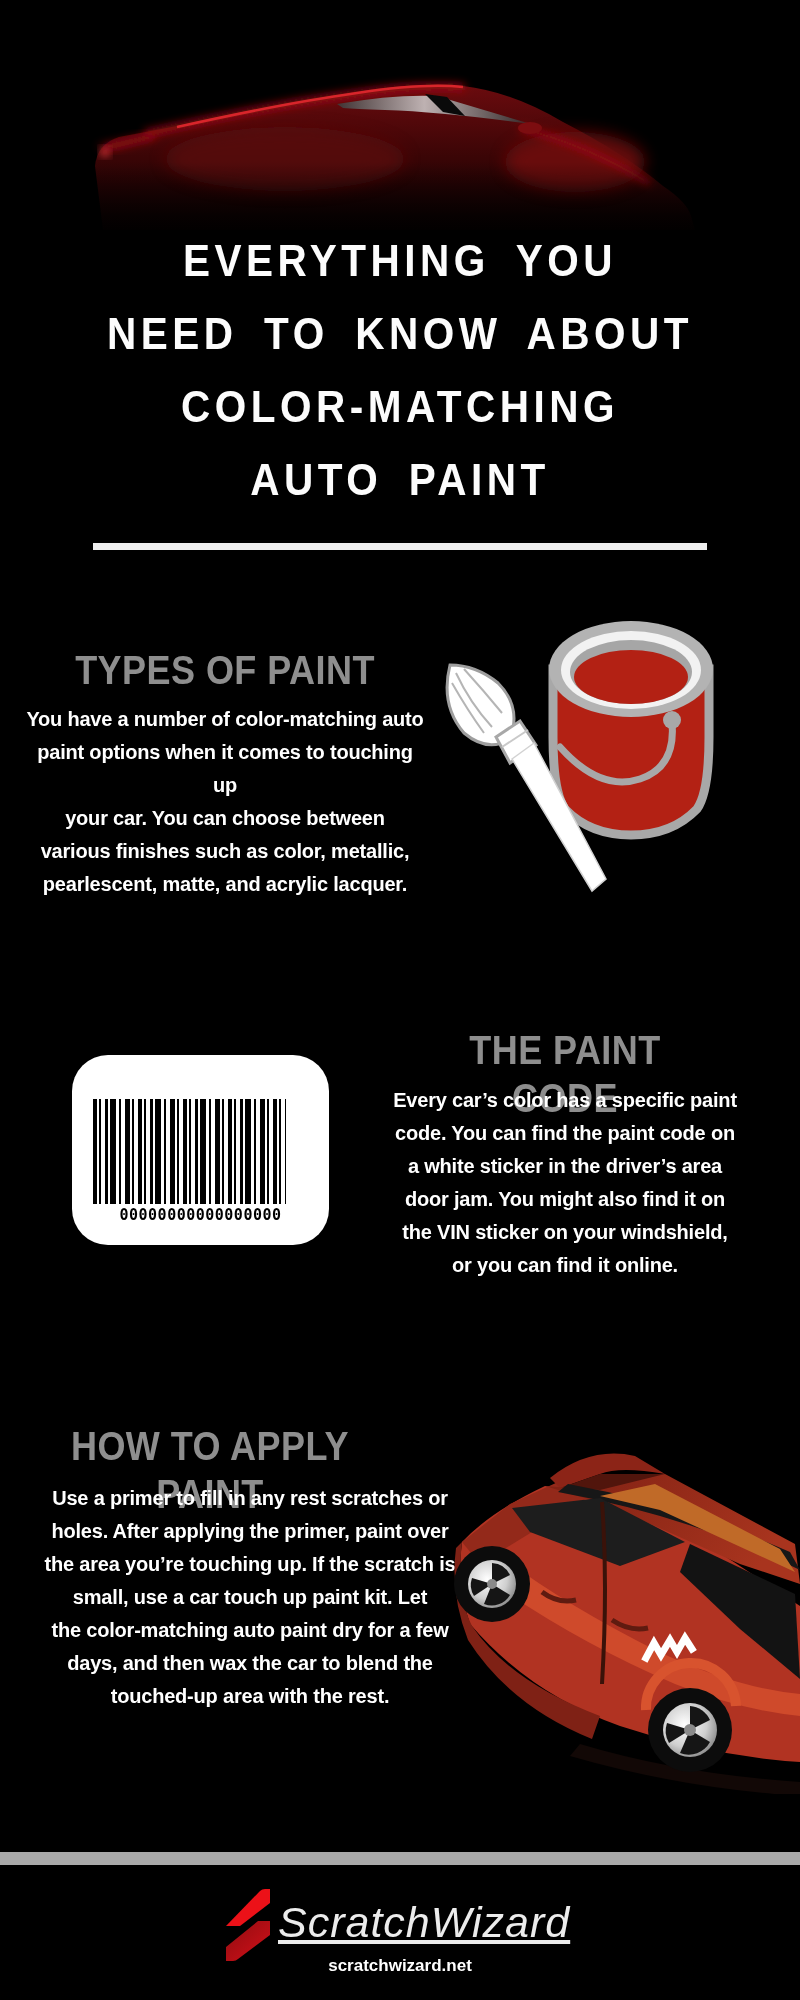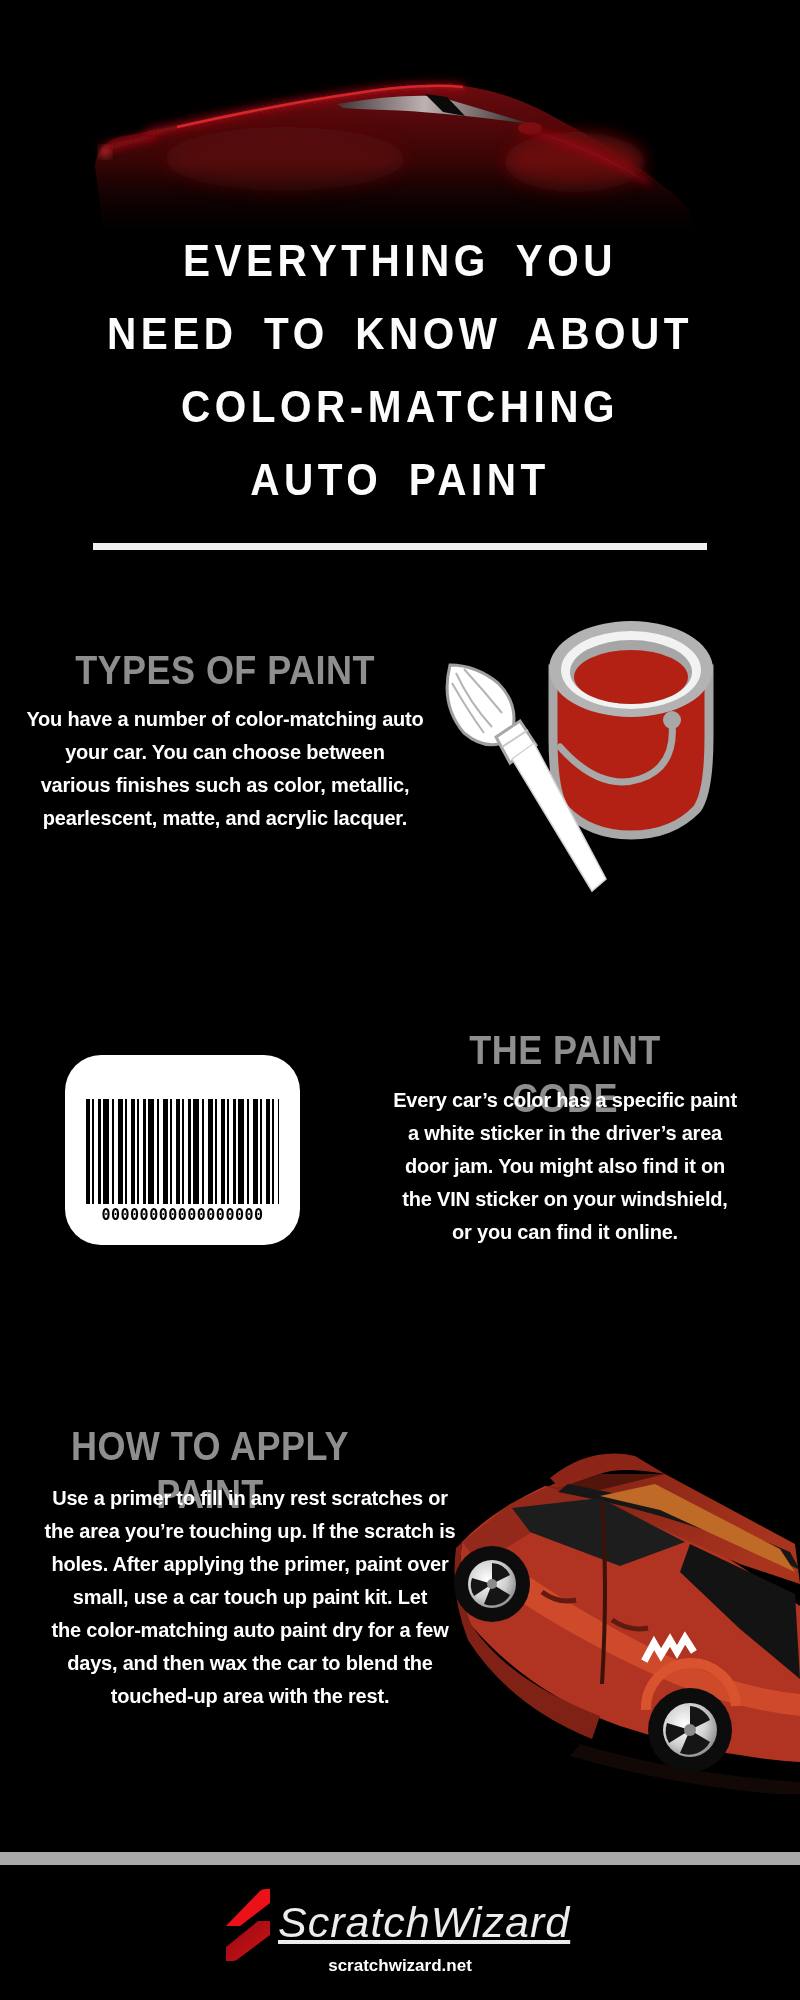--- a/index.html
+++ b/index.html
@@ -15,21 +15,21 @@
   
   .sec-heading{color:#8e8e8e;font-weight:bold;font-size:40px;line-height:48px;text-align:center;
                letter-spacing:.5px;transform:scaleX(.9);transform-origin:50% 50%;}
   .para{color:#fff;font-weight:bold;font-size:20px;line-height:33px;text-align:center;letter-spacing:-.2px;}
   #h-types{left:25px;top:634px;width:400px;}
   #p-types{left:25px;top:691px;width:400px;}
   #bucket-art{left:440px;top:575px;width:300px;height:315px;}
   #h-code{left:400px;top:1014px;width:330px;}
   #p-code{left:385px;top:1072px;width:360px;}
   
-  #barcode-card{left:65px;top:1043px;width:235px;height:190px;background:#fff;border-radius:36px;}
+  #barcode-card{left:72px;top:1043px;width:235px;height:190px;background:#fff;border-radius:36px;padding-left:22px;}
   #barcode-bars{position:absolute;left:21px;top:44px;width:193px;height:105px;
     background:repeating-linear-gradient(90deg,
       #000 0 4px,#fff 4px 6px,#000 6px 8px,#fff 8px 12px,#000 12px 15px,#fff 15px 17px,
       #000 17px 23px,#fff 23px 26px,#000 26px 28px,#fff 28px 32px,#000 32px 37px,#fff 37px 39px,
       #000 39px 41px,#fff 41px 45px);}
   #barcode-digits{position:absolute;left:0;top:151px;width:100%;text-align:center;color:#000;
     font-family:"DejaVu Sans Mono","Liberation Mono",monospace;font-size:15px;font-weight:bold;letter-spacing:.5px;}
   #h-apply{left:5px;top:1410px;width:410px;}
   #p-apply{left:40px;top:1470px;width:420px;}
   #car-art{left:450px;top:1432px;width:350px;height:350px;}
@@ -86,20 +86,21 @@
       <div>NEED TO KNOW ABOUT</div>
       <div>COLOR-MATCHING</div>
       <div>AUTO PAINT</div>
     </div>
 
   <div class="abs divider"></div>
 
   <div id="h-types" class="abs sec-heading">TYPES OF PAINT</div>
   <div id="p-types" class="abs para">
       <div>You have a number of color-matching auto</div>
+      <div>paint options when it comes to touching up</div>
       <div>your car. You can choose between</div>
       <div>various finishes such as color, metallic,</div>
       <div>pearlescent, matte, and acrylic lacquer.</div>
     </div>
 
   <svg id="bucket-art" class="abs" viewBox="0 0 300 315">
 
     <path d="M113,82 L113,150 Q113,205 125,222 Q150,248 191,248 Q232,248 257,222 Q269,205 269,150 L269,82 Z" fill="#b32114" stroke="#a8a8a8" stroke-width="9"></path>
     <ellipse cx="191" cy="82" rx="82" ry="48" fill="#b3b3b3"></ellipse>
     <ellipse cx="191" cy="83" rx="70" ry="39" fill="#f2f2f2"></ellipse>
@@ -111,36 +112,37 @@
     <path d="M10,78 Q0,118 24,146 Q48,166 70,152 Q82,120 58,96 Q36,78 10,78 Z" fill="#ffffff" stroke="#9e9e9e" stroke-width="3"></path>
     <path d="M16,86 Q30,116 52,140 M24,82 Q44,104 62,126 M12,96 Q28,124 44,146" stroke="#b5b5b5" stroke-width="2" fill="none"></path>
     <polygon points="56,150 80,134 96,158 70,176" fill="#ffffff" stroke="#a8a8a8" stroke-width="3"></polygon>
     <line x1="62" y1="160" x2="88" y2="143" stroke="#c9c9c9" stroke-width="2"></line>
     <polygon points="72,172 94,156 166,292 152,304" fill="#ffffff" stroke="#d2d2d2" stroke-width="1.5"></polygon>
   </svg>
 
   <div id="h-code" class="abs sec-heading">THE PAINT CODE</div>
   <div id="p-code" class="abs para">
       <div>Every car’s color has a specific paint</div>
+      <div>code. You can find the paint code on</div>
       <div>a white sticker in the driver’s area</div>
       <div>door jam. You might also find it on</div>
       <div>the VIN sticker on your windshield,</div>
       <div>or you can find it online.</div>
     </div>
 
   <div id="barcode-card" class="abs">
     <div id="barcode-bars"></div>
     <div id="barcode-digits">00000000000000000</div>
   </div>
 
   <div id="h-apply" class="abs sec-heading">HOW TO APPLY PAINT</div>
   <div id="p-apply" class="abs para">
       <div>Use a primer to fill in any rest scratches or</div>
+      <div>holes. After applying the primer, paint over</div>
       <div>the area you’re touching up. If the scratch is</div>
-      <div>holes. After applying the primer, paint over</div>
       <div>small, use a car touch up paint kit. Let</div>
       <div>the color-matching auto paint dry for a few</div>
       <div>days, and then wax the car to blend the</div>
       <div>touched-up area with the rest.</div>
     </div>
 
   <svg id="car-art" class="abs" viewBox="0 0 350 350">
     <defs>
       <radialGradient id="gRim" cx="0.4" cy="0.4" r="0.75">
         <stop offset="0" stop-color="#ffffff"></stop>

